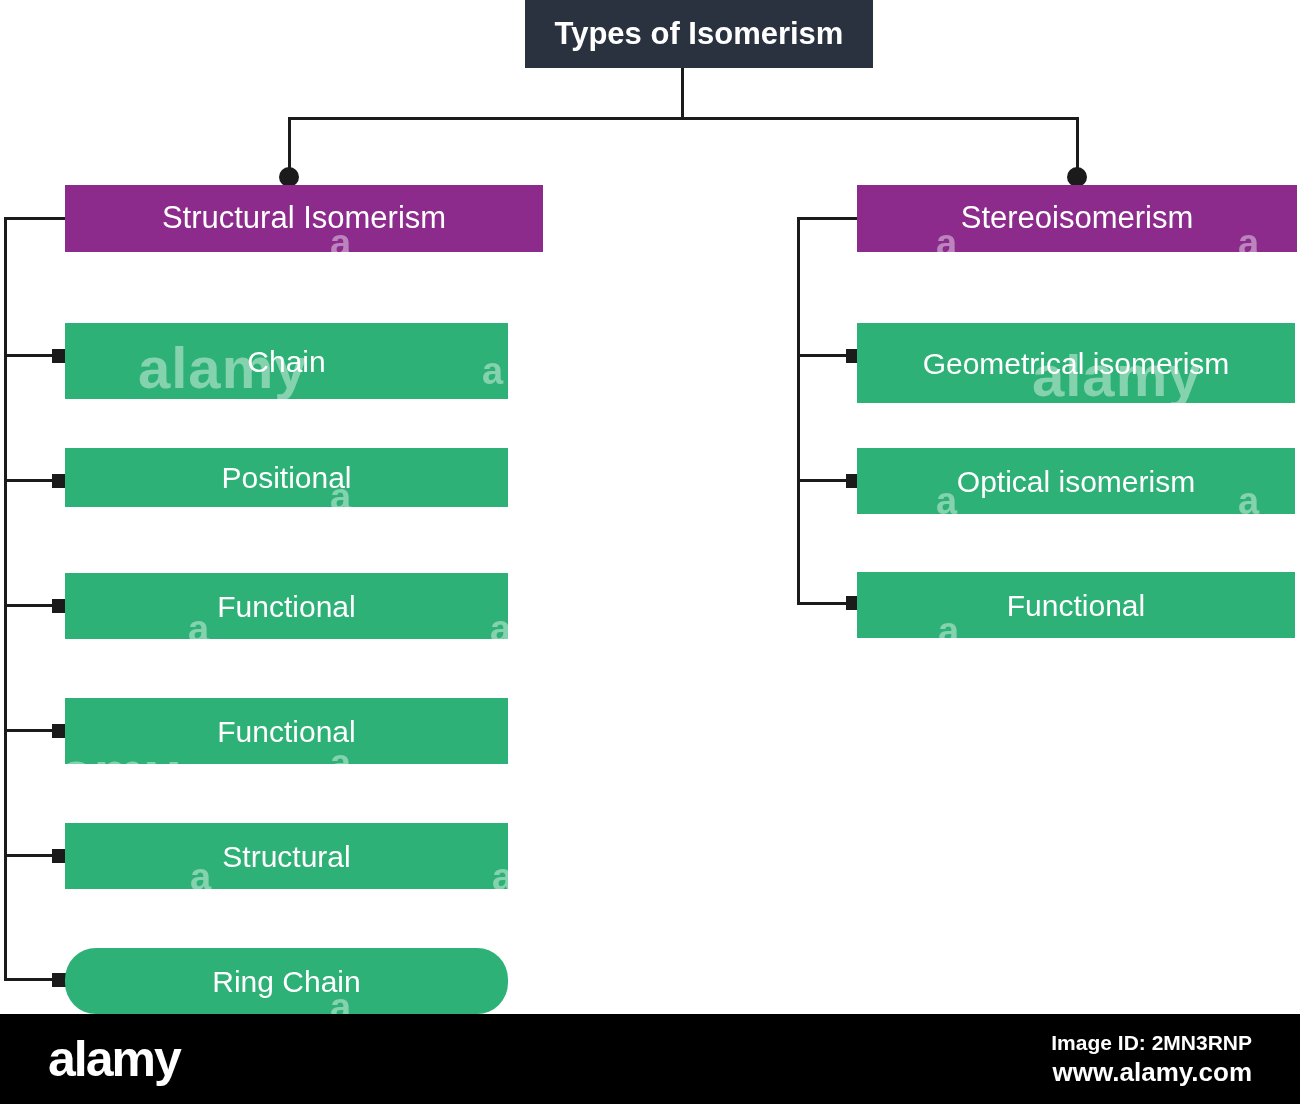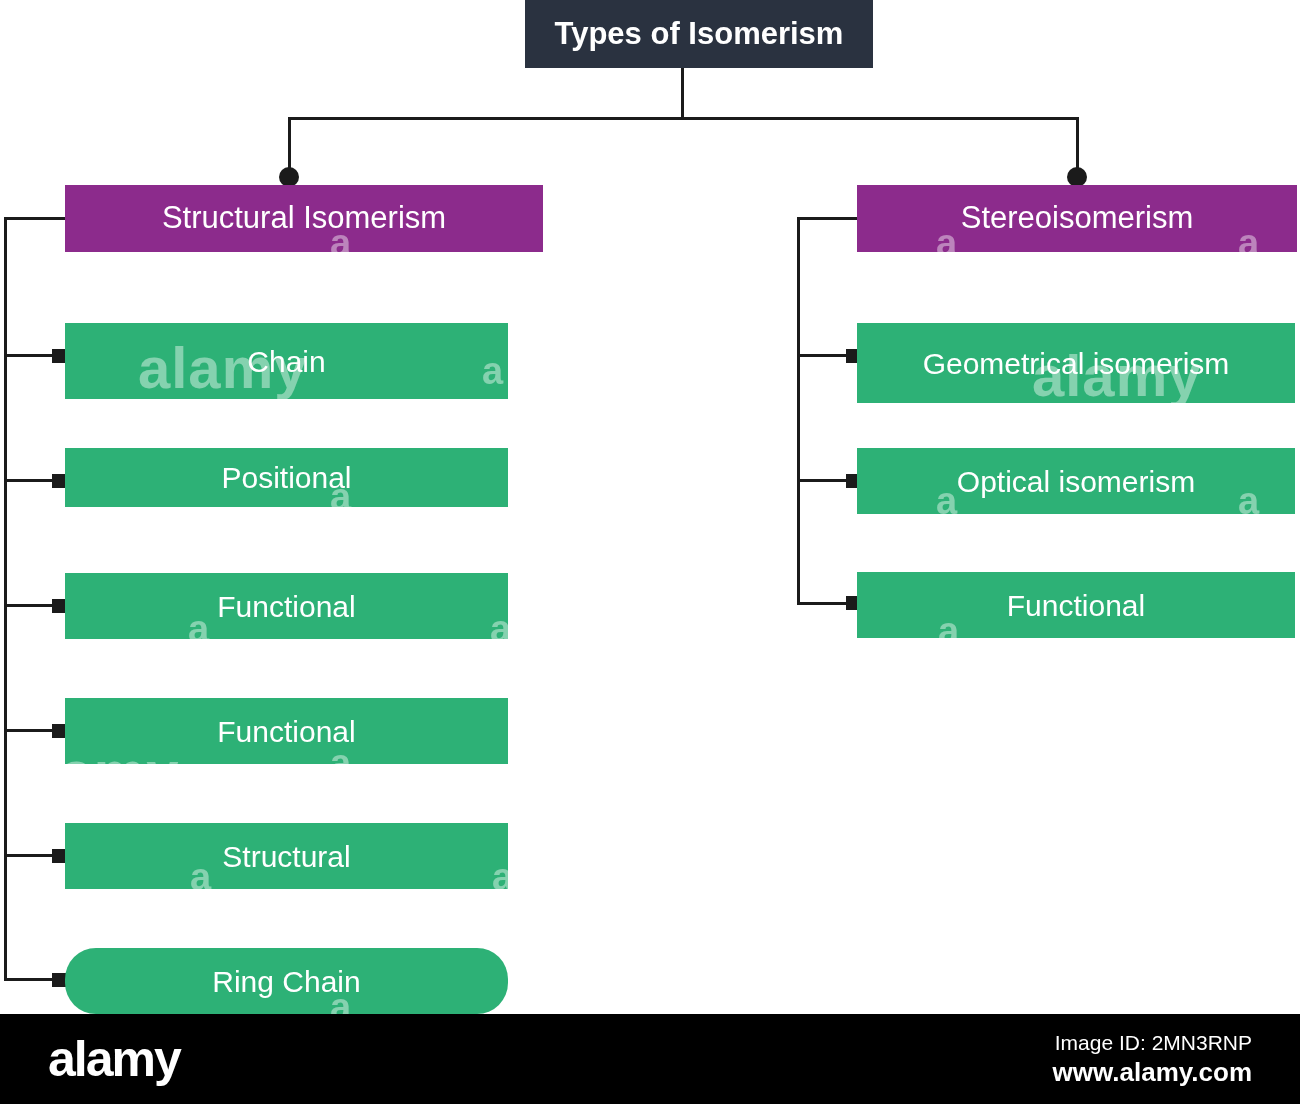--- a/index.html
+++ b/index.html
@@ -27,21 +27,21 @@
   .footer-bar {
     position:absolute; left:0; top:1014px; width:1300px; height:90px;
     background:#000000; display:flex; align-items:center;
     justify-content:space-between; box-sizing:border-box; padding:0 48px;
   }
   .alamy-logo {
     color:#ffffff; font-weight:bold; font-size:50px;
     letter-spacing:-2px; line-height:1;
   }
   .footer-right { text-align:right; color:#ffffff; }
-  .footer-id  { font-size:21px; font-weight:400; margin-bottom:2px; }
+  .footer-id  { font-size:21px; font-weight:700; margin-bottom:2px; }
   .footer-url { font-size:26px; font-weight:bold; }
 </style>
 </head>
 <body>
 
 <div class="canvas">
 
   <div class="line" style="left:681px; top:68px; width:3px; height:51px;"></div>
   <div class="line" style="left:288px; top:117px; width:791px; height:3px;"></div>
   <div class="line" style="left:288px; top:117px; width:3px; height:55px;"></div>

